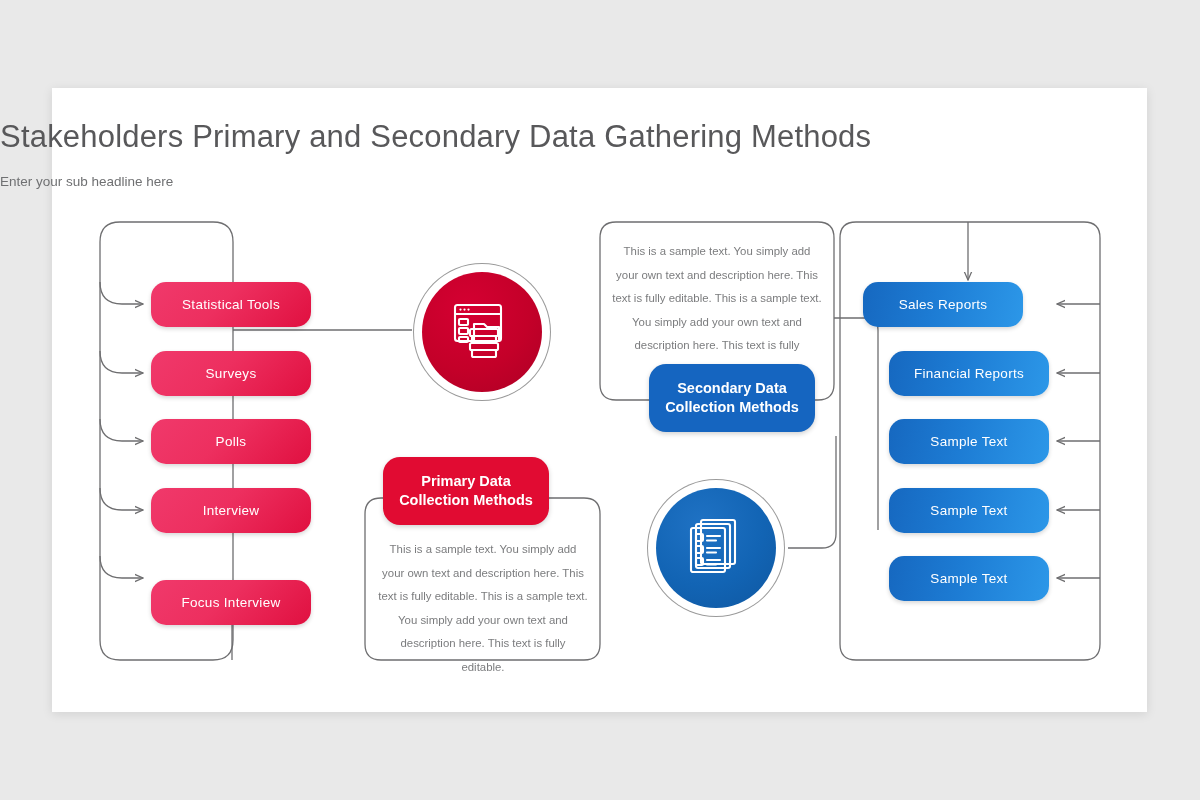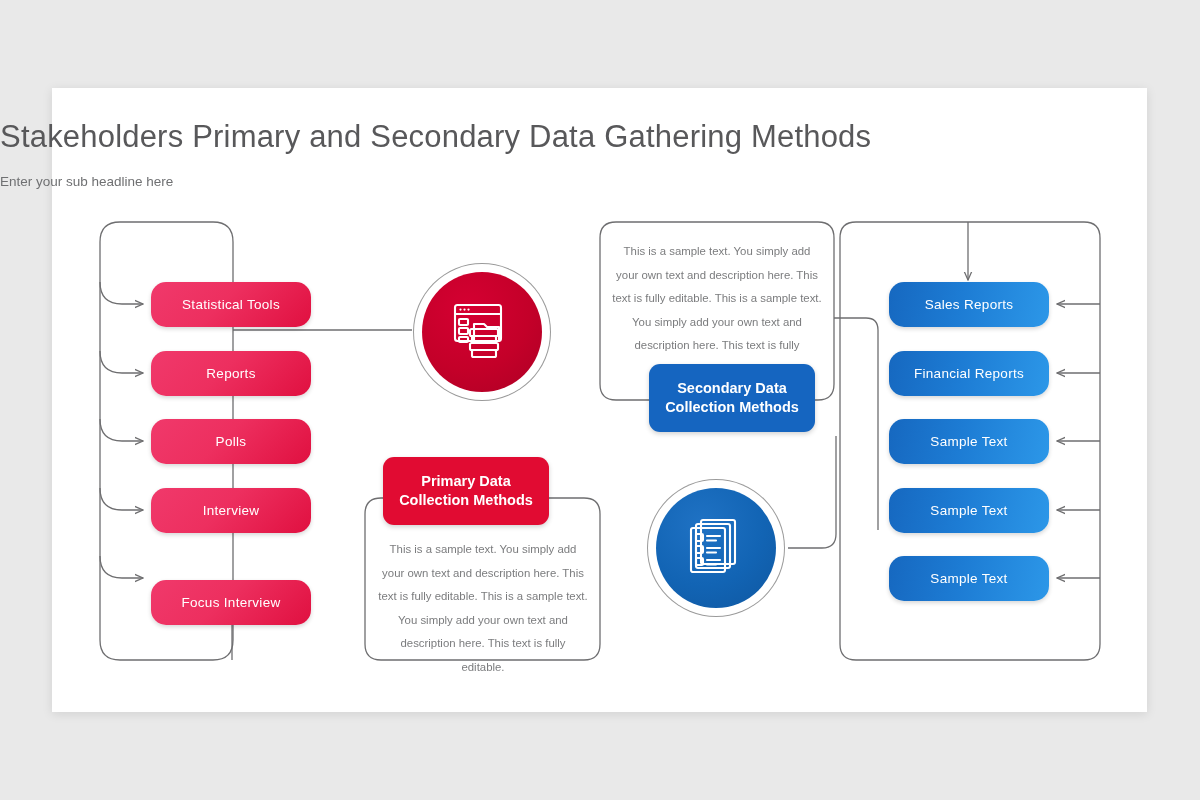--- a/index.html
+++ b/index.html
@@ -70,21 +70,21 @@
   .pill.red {
     background: linear-gradient(135deg, #f0396b 0%, #ed2f5f 45%, #e01040 100%);
   }
   .pill.blue {
     background: linear-gradient(100deg, #1668c0 0%, #1d7cd4 45%, #2c97e8 100%);
   }
 
   
   .label-box {
     position: absolute;
-    border-radius: 11px;
+    border-radius: 17px;
     display: flex;
     flex-direction: column;
     align-items: center;
     justify-content: center;
     color: #ffffff;
     font-weight: bold;
     font-size: 14.5px;
     line-height: 1.32;
     text-align: right;
     box-shadow: 0 2px 5px rgba(0,0,0,0.18);
@@ -186,33 +186,33 @@
     </g>
   </svg>
 
   <div class="title">Stakeholders Primary and Secondary Data Gathering Methods</div>
   <div class="subtitle">Enter your sub headline here</div>
 
   <div class="pill red" style="left:151px; top:282px;">
     <span>Statistical Tools</span>
   </div>
   <div class="pill red" style="left:151px; top:351px;">
-    <span>Reports</span>
+    <span>Surveys</span>
   </div>
   <div class="pill red" style="left:151px; top:419px;">
     <span>Polls</span>
   </div>
   <div class="pill red" style="left:151px; top:488px;">
     <span>Interview</span>
   </div>
   <div class="pill red" style="left:151px; top:580px;">
     <span>Focus Interview</span>
   </div>
 
-  <div class="pill blue" style="left:889px; top:282px;text-align:right;">
+  <div class="pill blue" style="left:863px; top:282px;text-align:right;">
     <span>Sales Reports</span>
   </div>
   <div class="pill blue" style="left:889px; top:351px;justify-content:center;">
     <span>Financial Reports</span>
   </div>
   <div class="pill blue" style="left:889px; top:419px;">
     <span>Sample Text</span>
   </div>
   <div class="pill blue" style="left:889px; top:488px;">
     <span>Sample Text</span>

